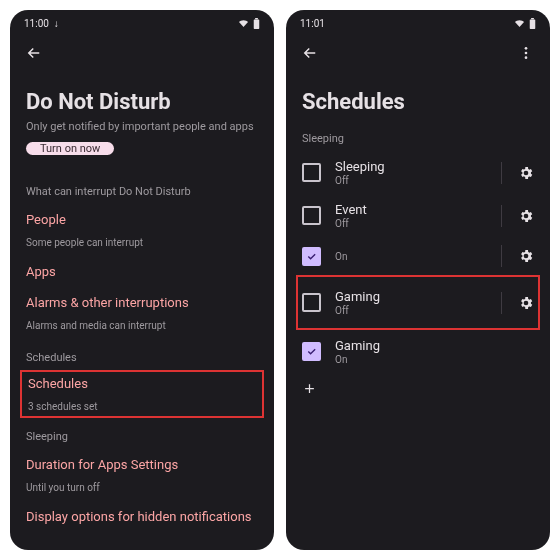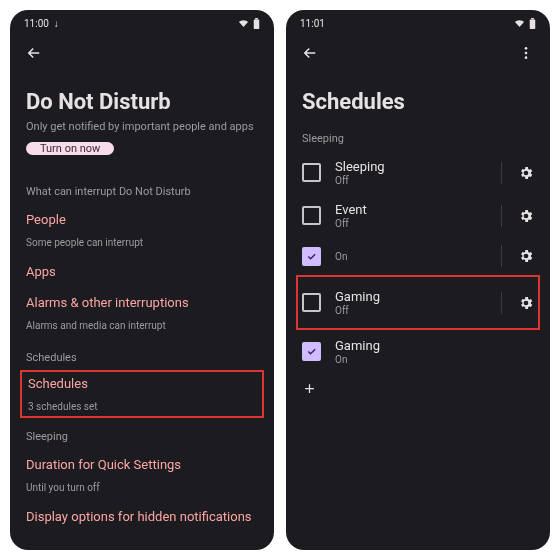--- a/index.html
+++ b/index.html
@@ -81,21 +81,21 @@
       </div>
 
       <div class="section-label">Schedules</div>
       <div class="row highlight">
         <div class="title">Schedules</div>
         <div class="desc">3 schedules set</div>
       </div>
 
       <div class="section-label">Sleeping</div>
       <div class="row">
-        <div class="title">Duration for Quick Settings</div>
+        <div class="title">Duration for Apps Settings</div>
         <div class="desc">Until you turn off</div>
       </div>
       <div class="row">
         <div class="title">Display options for hidden notifications</div>
       </div>
     </div>
   </div>
 
   <div class="phone">
     <div class="statusbar">

